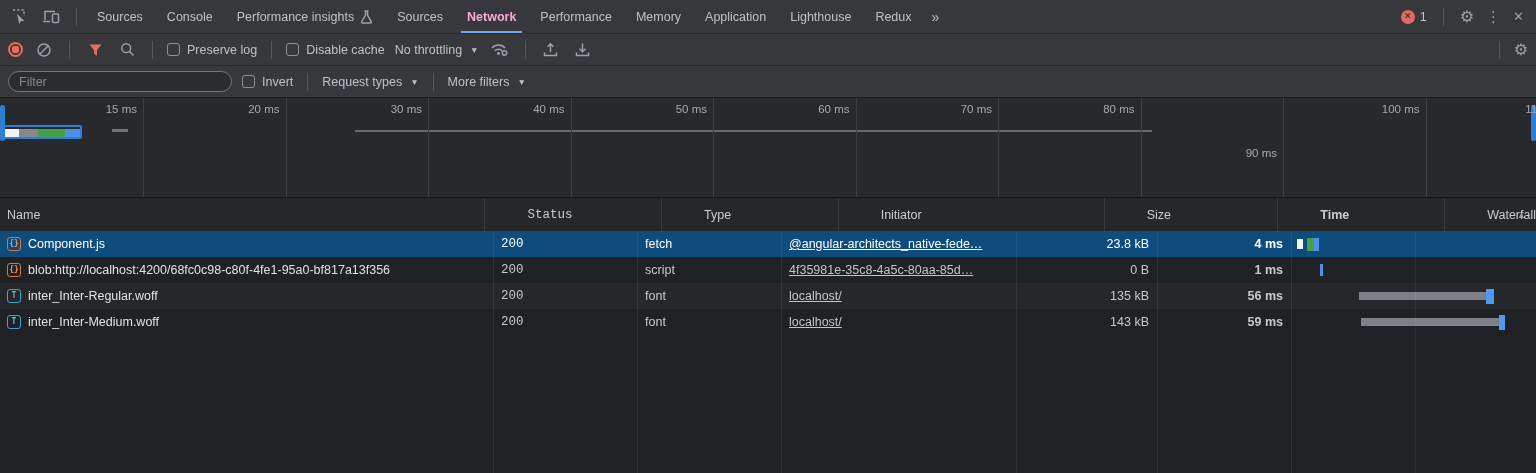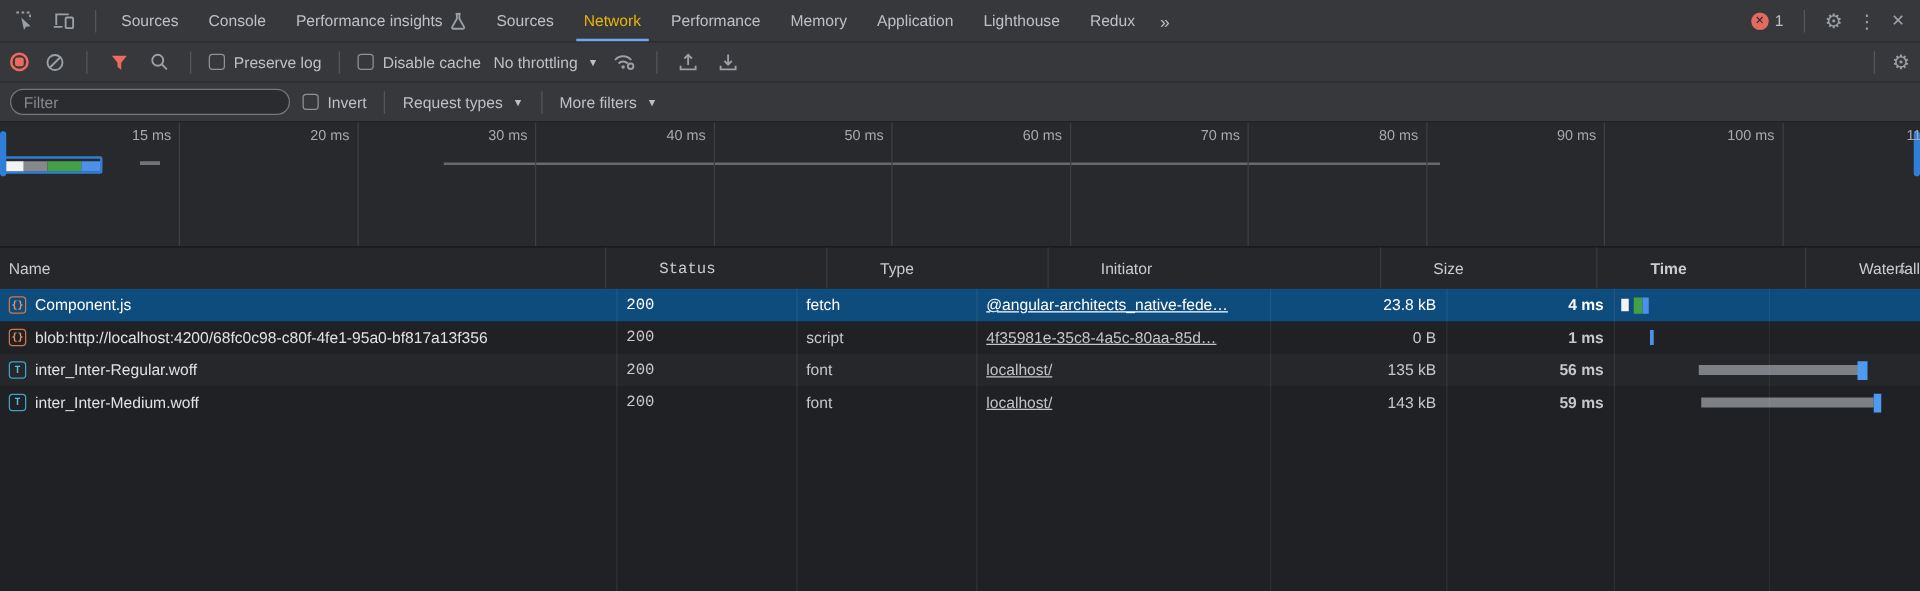--- a/index.html
+++ b/index.html
@@ -15,21 +15,21 @@
   
   .tabbar {
     height:34px; flex:0 0 34px; background:#37383b; display:flex; align-items:stretch;
     border-bottom:1px solid #28292b;
   }
   .tabbar-left { display:flex; align-items:center; padding:0 4px 0 8px; gap:10px; }
   .icon-btn { display:inline-flex; align-items:center; justify-content:center; width:22px; height:22px; color:#9aa0a6; }
   .vsep { width:1px; height:18px; background:#55565a; margin:0 4px; align-self:center; }
   .tabs { display:flex; align-items:stretch; }
   .tab { position:relative; display:flex; align-items:center; gap:6px; padding:0 12px; color:#bdc1c6; cursor:default; white-space:nowrap; }
-  .tab.active { color:#eab308; }
+  .tab.active { color:#f9a8d4;font-weight:bold; }
   .tab.active::after { content:""; position:absolute; left:6px; right:6px; bottom:0; height:2.5px; background:#72a6f5; }
   .tab-more { display:flex; align-items:center; padding:0 8px; font-size:14px; color:#bdc1c6; }
   .tabbar-right { margin-left:auto; display:flex; align-items:center; gap:12px; padding-right:12px; }
   .err-badge { display:flex; align-items:center; gap:5px; }
   .err-circle { width:14px; height:14px; border-radius:50%; background:#e46962; color:#2a2a2a; font-size:9px; font-weight:bold; display:flex; align-items:center; justify-content:center; line-height:1; }
   .glyph-gear { font-size:16px; color:#9aa0a6; }
   .glyph-kebab { font-size:15px; color:#9aa0a6; letter-spacing:0; }
   .glyph-close { font-size:13px; color:#9aa0a6; }
 
   
@@ -273,21 +273,21 @@
       <div class="tick-label" style="left: 490.5px;">40 ms</div>
       <div class="vgrid" style="left: 713px;"></div>
       <div class="tick-label" style="left: 633px;">50 ms</div>
       <div class="vgrid" style="left: 855.5px;"></div>
       <div class="tick-label" style="left: 775.5px;">60 ms</div>
       <div class="vgrid" style="left: 998px;"></div>
       <div class="tick-label" style="left: 918px;">70 ms</div>
       <div class="vgrid" style="left: 1140.5px;"></div>
       <div class="tick-label" style="left: 1060.5px;">80 ms</div>
       <div class="vgrid" style="left: 1283px;"></div>
-      <div class="tick-label" style="left: 1203px;">90 ms</div>
+      <div class="tick-label" style="left: 1203px; margin-top: 44px;">90 ms</div>
       <div class="vgrid" style="left: 1425.5px;"></div>
       <div class="tick-label" style="left: 1345.5px;">100 ms</div>
       <div class="tick-label" style="left: 1488px;">110 ms</div>
     </div>
 
   <div class="grid-header">
     <div class="hcell c-name">
         <span>Name</span>
       </div>
     <div class="hcell c-status">

